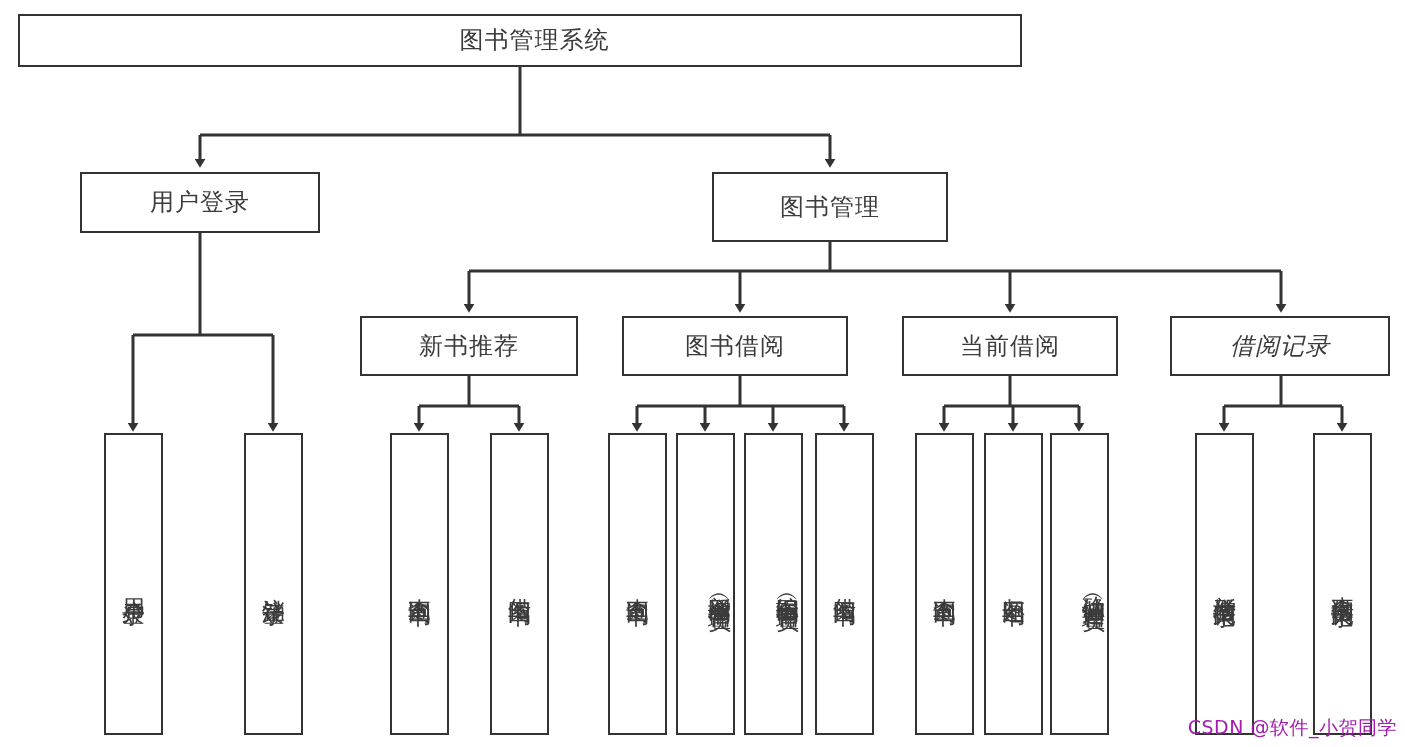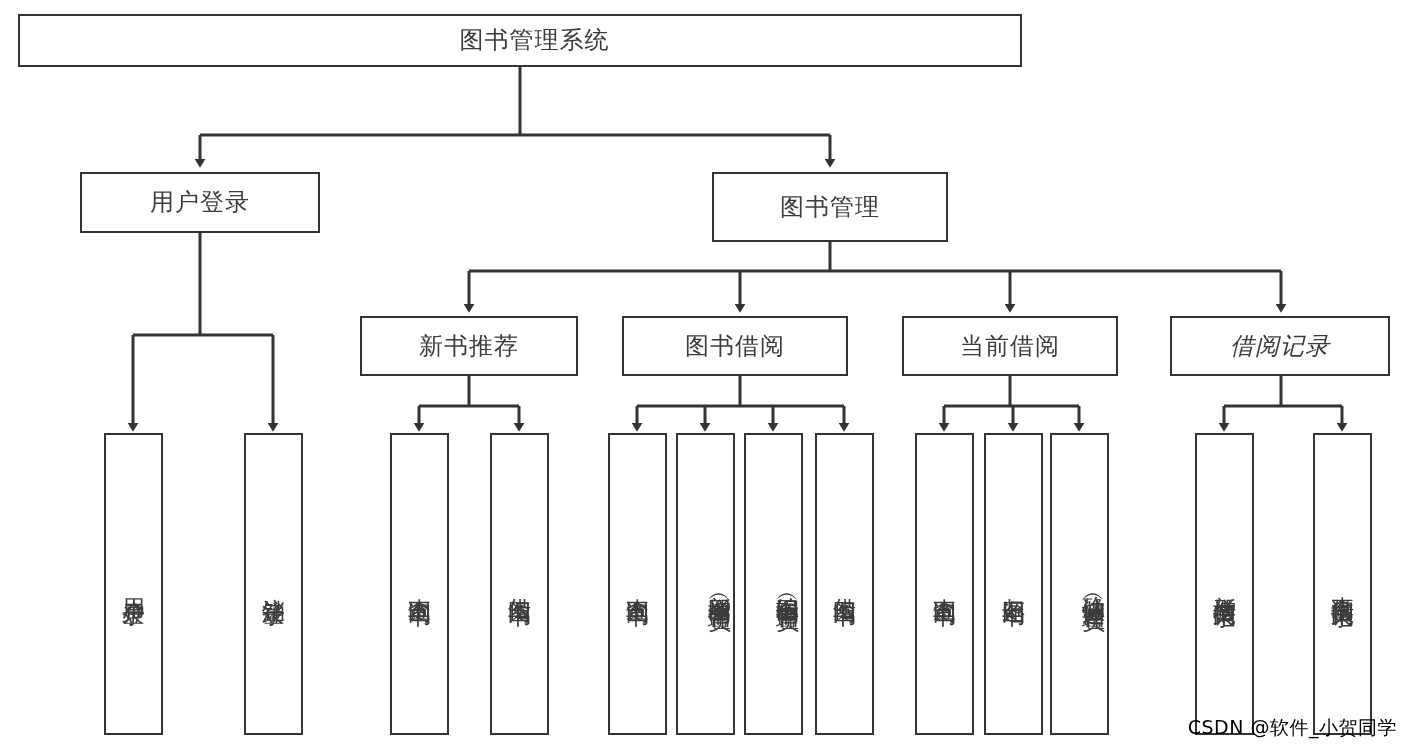--- a/index.html
+++ b/index.html
@@ -55,21 +55,21 @@
   }
   .node.vertical.center-v {
     align-items: center;
     padding-top: 0;
   }
   #watermark {
     position: absolute;
     right: 8px;
     bottom: 6px;
     font-size: 19px;
-    color: #000000;
+    color: #a21caf;
     letter-spacing: 0.5px;
     z-index: 5;
     white-space: nowrap;
     font-family: "DejaVu Sans", "Liberation Sans", sans-serif;
   }
 </style>
 </head>
 <body>
 
 <div id="diagram-root">

